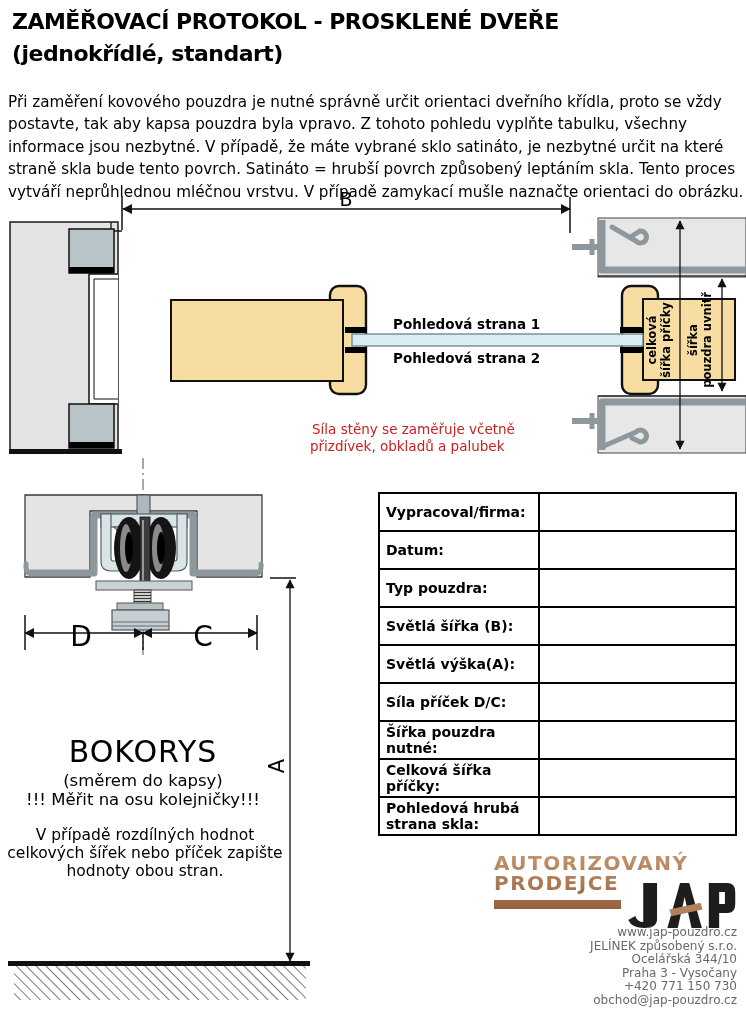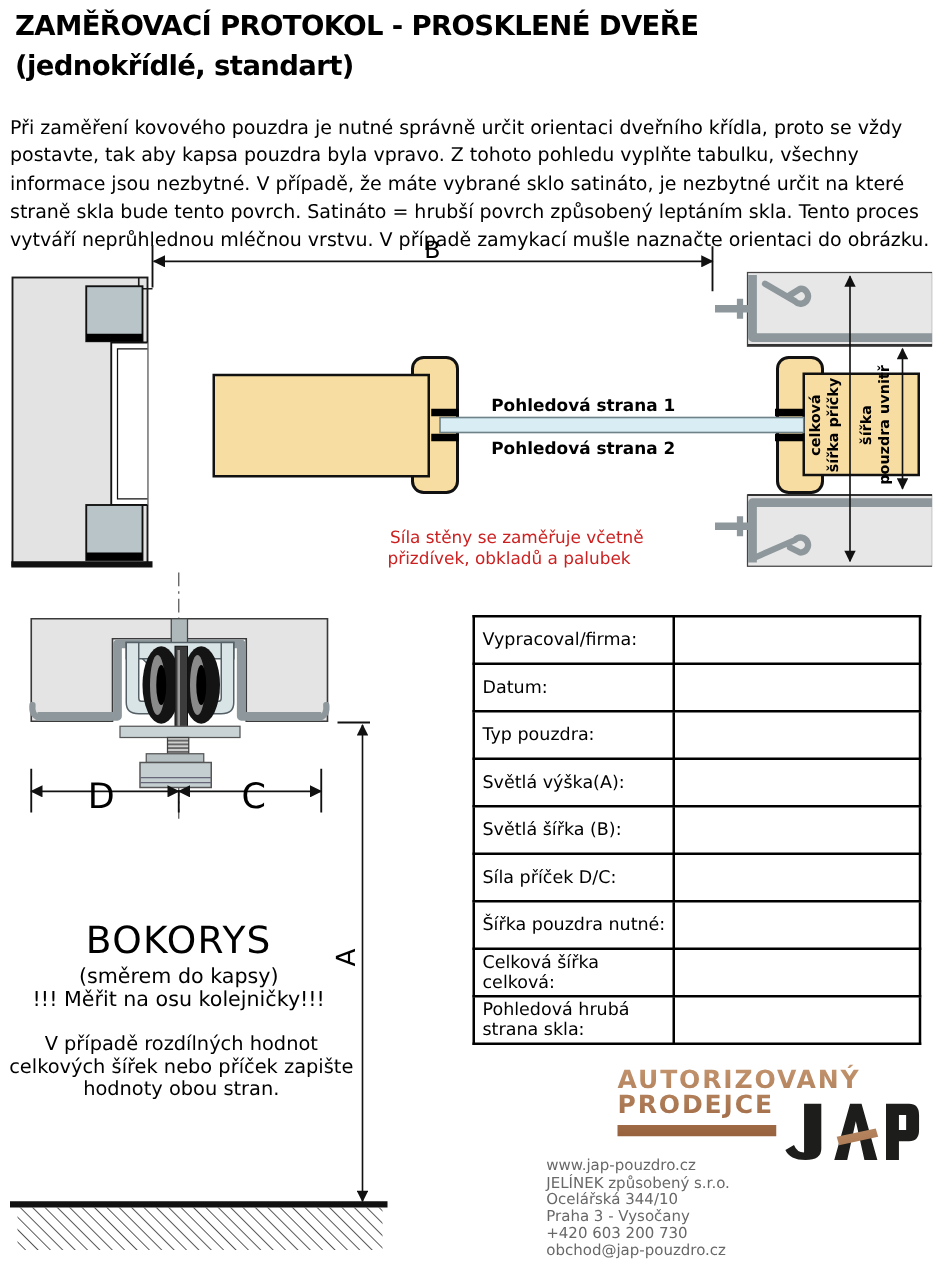--- a/index.html
+++ b/index.html
@@ -9,26 +9,26 @@
   
   #title{left:12px;top:6px;width:746px;text-align:left;font-weight:bold;
          font-size:22px;line-height:32px;letter-spacing:-0.5px;}
   #intro{left:8px;top:91px;width:736px;font-size:15.2px;line-height:22.4px;}
   
   svg{display:block;}
   svg text{font-family:"DejaVu Sans","Liberation Sans",sans-serif;}
   
   #formtbl{left:378px;top:492px;border-collapse:collapse;}
   #formtbl td{border:2px solid #000;background:#fff;vertical-align:middle;}
-  #formtbl td.lbl{width:150px;font-size:14px;font-weight:normal;line-height:16px;
+  #formtbl td.lbl{width:150px;font-size:14px;font-weight:bold;line-height:16px;
                   padding:2px 2px 2px 6px;}
   #formtbl td.val{width:193px;}
   #formtbl tr{height:38px;}
   
-  #contact{left:437px;top:926px;width:300px;text-align:left;
+  #contact{left:437px;top:926px;width:300px;text-align:right;
            font-size:12px;line-height:13.5px;color:#686868;}
   #contact div{white-space:nowrap;}
 </style>
 </head>
 <body>
 
 <div id="page">
 
   <div class="abs" id="title">
     <div>ZAMĚŘOVACÍ PROTOKOL - PROSKLENÉ DVEŘE</div>
@@ -202,37 +202,37 @@
         </tr>
       <tr>
           <td class="lbl">Datum:</td>
           <td class="val"></td>
         </tr>
       <tr>
           <td class="lbl">Typ pouzdra:</td>
           <td class="val"></td>
         </tr>
       <tr>
+          <td class="lbl">Světlá šířka (B):</td>
+          <td class="val"></td>
+        </tr>
+      <tr>
           <td class="lbl">Světlá výška(A):</td>
           <td class="val"></td>
         </tr>
       <tr>
-          <td class="lbl">Světlá šířka (B):</td>
-          <td class="val"></td>
-        </tr>
-      <tr>
           <td class="lbl">Síla příček D/C:</td>
           <td class="val"></td>
         </tr>
       <tr>
           <td class="lbl">Šířka pouzdra nutné:</td>
           <td class="val"></td>
         </tr>
       <tr>
-          <td class="lbl">Celková šířka celková:</td>
+          <td class="lbl">Celková šířka příčky:</td>
           <td class="val"></td>
         </tr>
       <tr>
           <td class="lbl">Pohledová hrubá strana skla:</td>
           <td class="val"></td>
         </tr>
     </tbody>
   </table>
 
   <svg class="abs" style="left:440px;top:848px;" width="306" height="85" viewBox="0 0 306 85">
@@ -251,17 +251,17 @@
       <rect x="38" y="23" width="28" height="7" fill="url(#bronzeG)" transform="rotate(-14 52 26)"></rect>
       <path d="M72 0 H88 Q95 0 95 9 V21 Q95 30 88 30 H81 V45 H72 Z M81 9 V21 H86 V9 Z" fill="#1d1d1b" fill-rule="evenodd"></path>
     </g>
   </svg>
 
   <div class="abs" id="contact">
     <div>www.jap-pouzdro.cz</div>
     <div>JELÍNEK způsobený s.r.o.</div>
     <div>Ocelářská 344/10</div>
     <div>Praha 3 - Vysočany</div>
-    <div>+420 603 200 730</div>
+    <div>+420 771 150 730</div>
     <div>obchod@jap-pouzdro.cz</div>
   </div>
 
 </div>
 
 </body></html>

